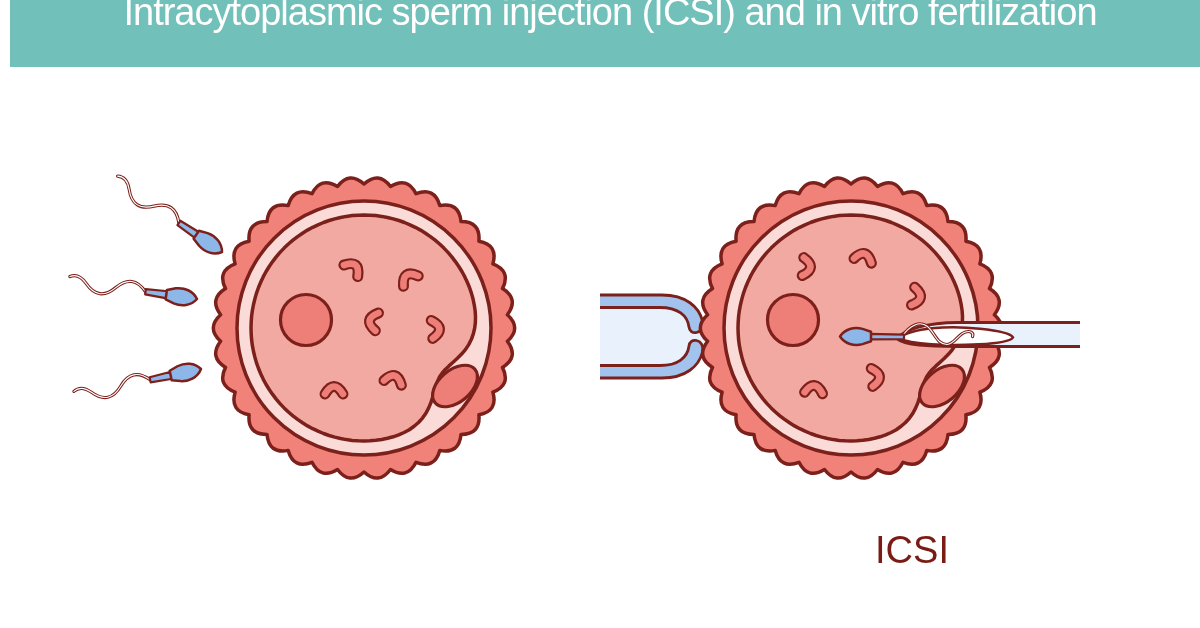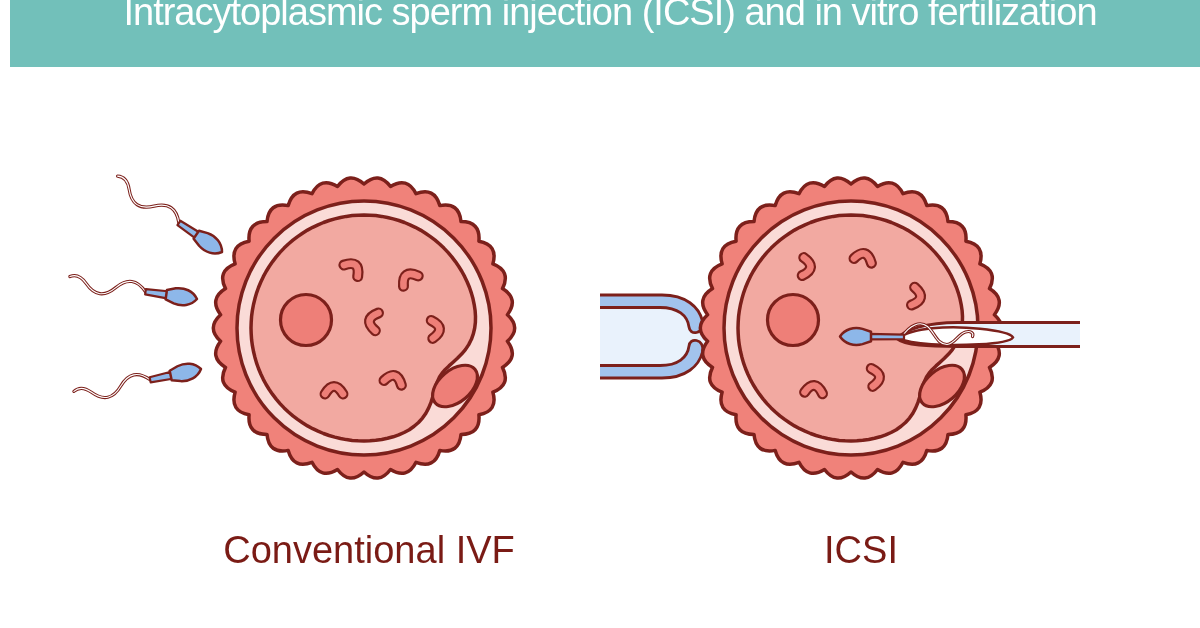--- a/index.html
+++ b/index.html
@@ -18,21 +18,21 @@
     text-align:center;color:var(--title-text,#fff);
   }
   .scene{position:absolute;top:0;left:0;width:1200px;height:628px;}
   svg{position:absolute;top:0;left:0;}
   .caption{
     position:absolute;top:529px;transform:translateX(-50%);
     font-size:38px;font-weight:400;color:var(--label-text,#7a1b15);
     white-space:nowrap;
   }
   .caption-left{left:369px;}
-  .caption-right{left:861px;}
+  .caption-right{left:912px;}
 
   
   .ring{fill:var(--egg-ring);stroke:var(--outline);stroke-width:3.5;stroke-linejoin:round;}
   .zona{fill:var(--zona);stroke:var(--outline);stroke-width:3.5;}
   .cyto{fill:var(--cytoplasm);stroke:var(--outline);stroke-width:3.5;stroke-linejoin:round;}
   .organelle{fill:var(--organelle);stroke:var(--outline);stroke-width:3.2;}
   .bean-o{fill:none;stroke:var(--outline);stroke-width:11;stroke-linecap:round;}
   .bean-f{fill:none;stroke:var(--organelle);stroke-width:6.6;stroke-linecap:round;}
   
   .tail-o{fill:none;stroke:var(--outline);stroke-width:3.2;stroke-linecap:round;}
@@ -119,16 +119,15 @@
 
         <g>
           <path class="tail-o" d="M 902 336.5 C 910 325 920 320.5 927.5 326.5 C 935 333 937 344.5 947 344.5 C 955 344 957.5 334.5 965.5 332 C 970.5 330.5 974 333 972.5 336.5"></path>
           <path class="tail-i" d="M 902 336.5 C 910 325 920 320.5 927.5 326.5 C 935 333 937 344.5 947 344.5 C 955 344 957.5 334.5 965.5 332 C 970.5 330.5 974 333 972.5 336.5"></path>
           <path class="neck" d="M 868 333.9 L 904 334.6 L 904 339.2 L 868 339.3 Z"></path>
           <use href="#sperm-head" transform="translate(840,336.5) rotate(180)"></use>
         </g>
       </g>
     </svg>
 
-    <div class="caption caption-left">Conventional IVF</div>
     <div class="caption caption-right">ICSI</div>
   </div>
 </div>
 
 </body></html>

